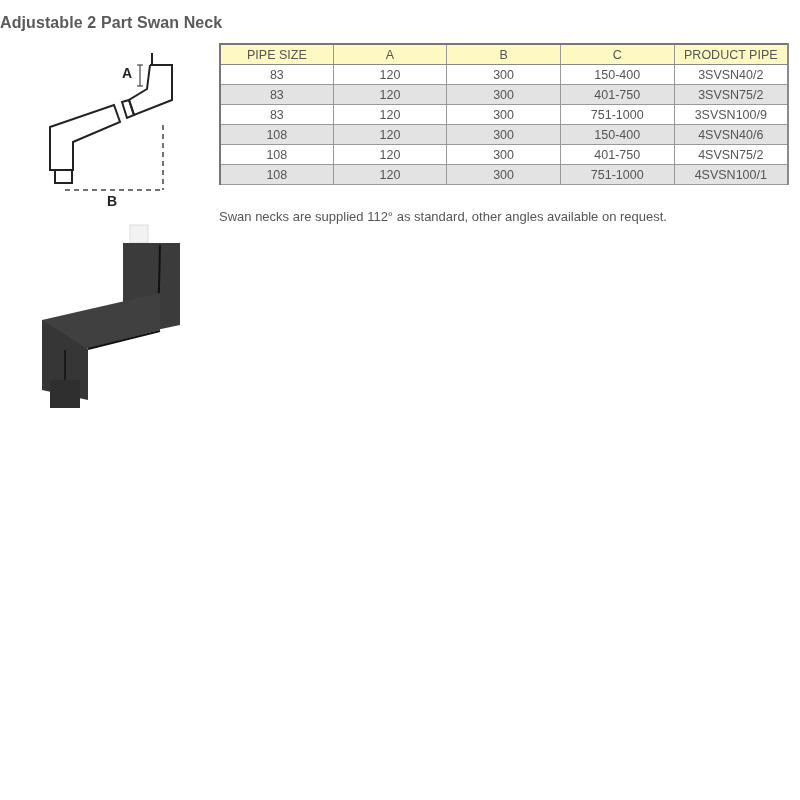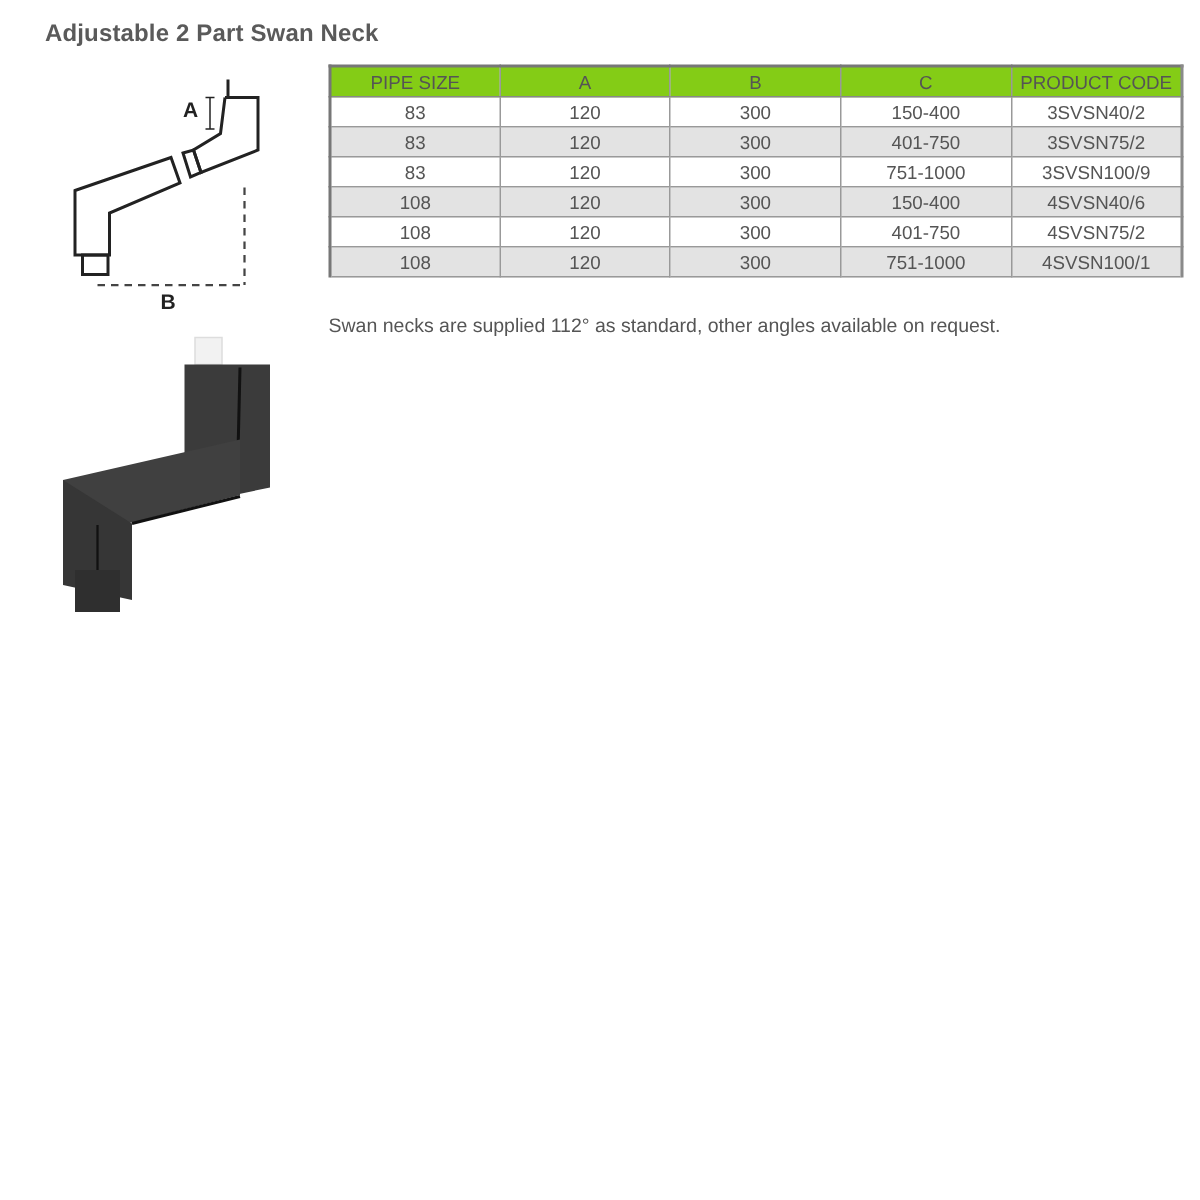--- a/index.html
+++ b/index.html
@@ -1,20 +1,20 @@
 <!DOCTYPE html>
 <html><head>
 <meta charset="utf-8">
 <style>
   html, body { margin:0; padding:0; background:#ffffff; }
   body { width:800px; height:800px; position:relative; overflow:hidden; font-family:"Liberation Sans", sans-serif; color:#555; }
-  .title { position:absolute; left:30px; top:14px; font-size:16px; font-weight:bold; color:#5a5a5a; letter-spacing:0.1px; }
+  .title { position:absolute; left:0; top:14px; font-size:16px; font-weight:bold; color:#5a5a5a; letter-spacing:0.1px; }
   .spec-table { position:absolute; left:219px; top:43px; width:570px; border-collapse:collapse; border:2px solid #777; border-right:2px solid #8a8a8a; border-bottom:1px solid #999; }
   .spec-table th, .spec-table td { border:1px solid #999; text-align:center; font-size:12.5px; color:#555; font-weight:normal; height:19px; padding:0; }
-  .spec-table th { background:#84cc16; border-bottom:1px solid #888; }
+  .spec-table th { background:#fef9c3; border-bottom:1px solid #888; }
   .spec-table tr.even td { background:#e3e3e3; }
   .spec-table tr.odd td { background:#ffffff; }
   .col-pipe { width:113px; } .col-a { width:114px; } .col-b { width:114px; } .col-c { width:114px; } .col-code { width:113px; }
   .note { position:absolute; left:219px; top:209px; font-size:13px; color:#555; }
   .diagram { position:absolute; left:30px; top:45px; width:150px; height:170px; }
   .diagram-label { position:absolute; font-weight:bold; font-size:14px; color:#222; }
   .photo { position:absolute; left:30px; top:215px; width:170px; height:200px; }
 </style>
 </head>
 <body>
@@ -67,21 +67,21 @@
   </svg>
 </div>
 
 <table class="spec-table">
   <thead>
     <tr>
       <th class="col-pipe">PIPE SIZE</th>
       <th class="col-a">A</th>
       <th class="col-b">B</th>
       <th class="col-c">C</th>
-      <th class="col-code">PRODUCT CODE</th>
+      <th class="col-code">PRODUCT PIPE</th>
     </tr>
   </thead>
   <tbody>
     <tr class="odd">
       <td>83</td>
       <td>120</td>
       <td>300</td>
       <td>150-400</td>
       <td>3SVSN40/2</td>
     </tr>

